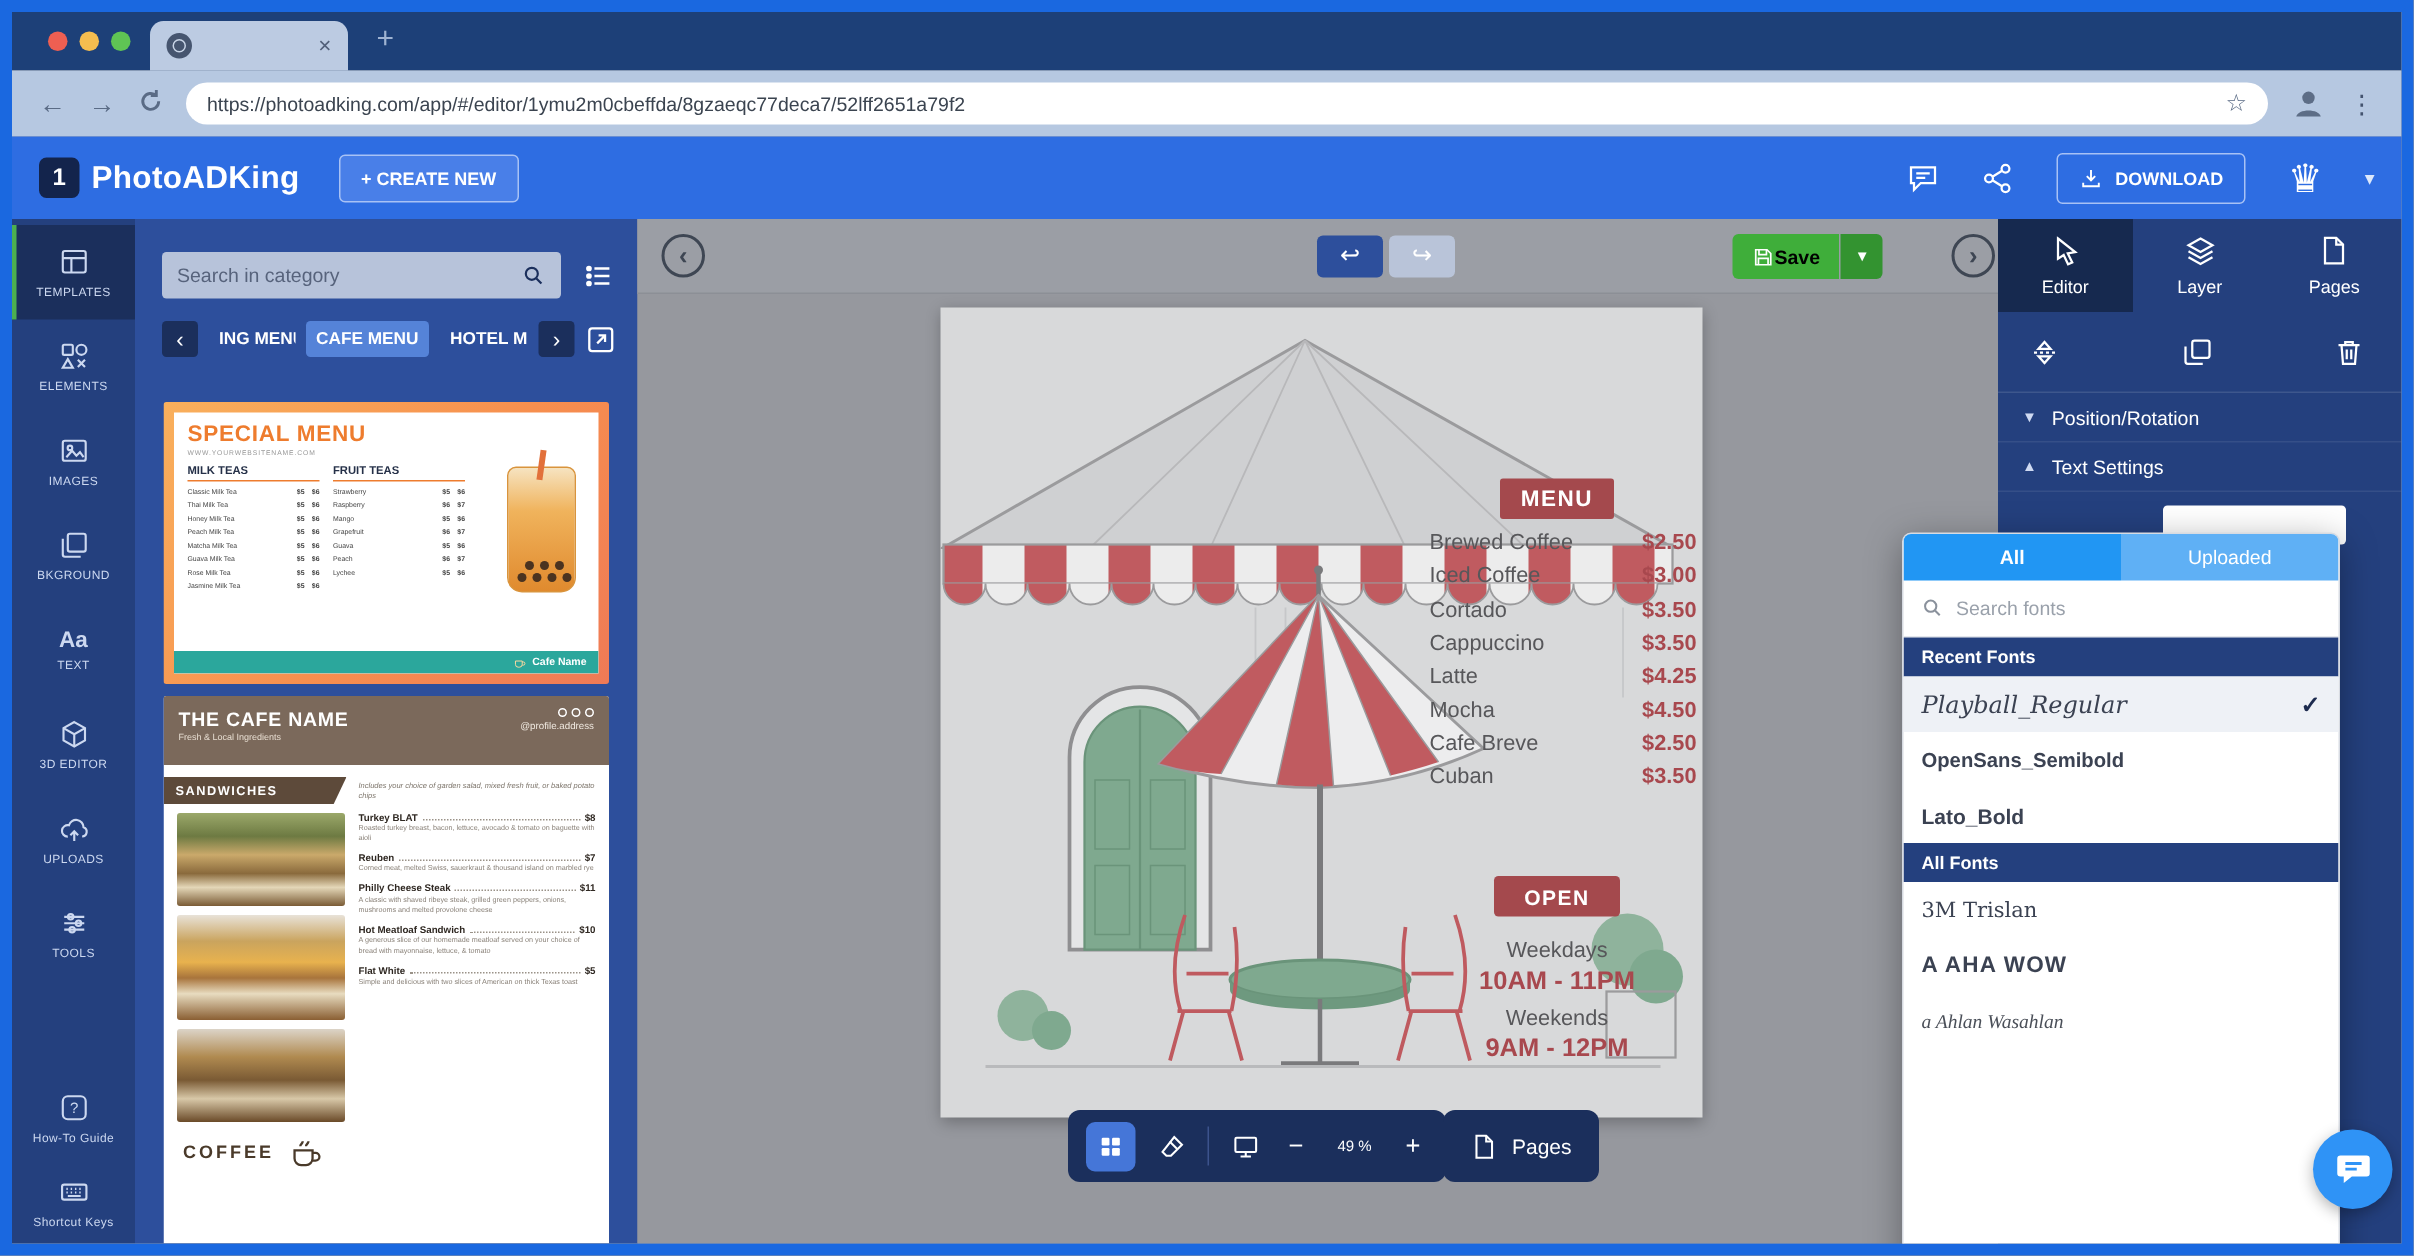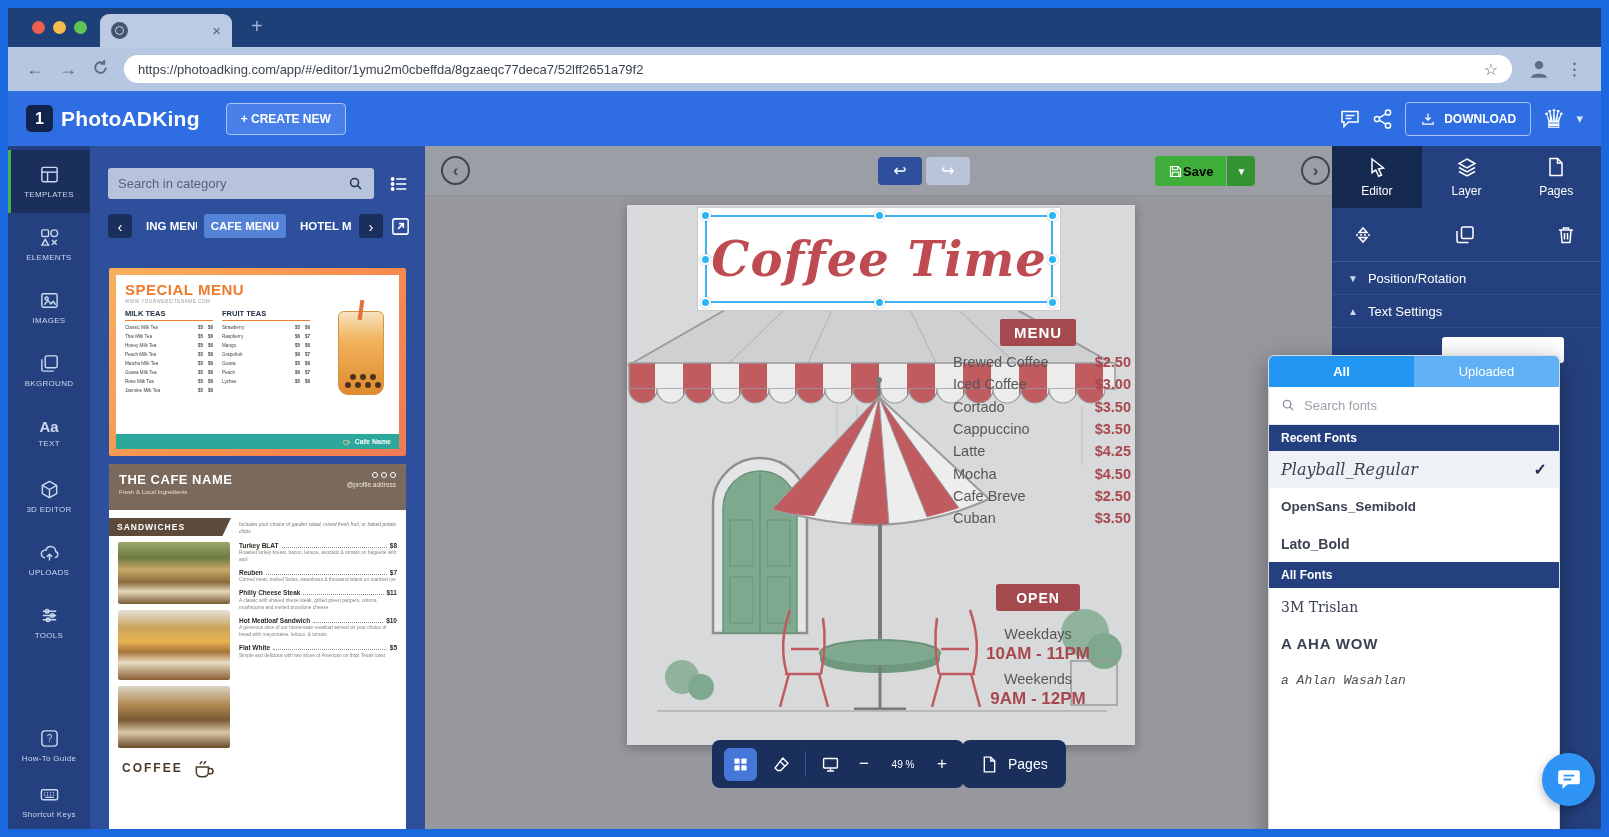--- a/index.html
+++ b/index.html
@@ -26,21 +26,21 @@
 .avatar{width:24px;height:24px;cursor:pointer}
 .avatar svg{width:24px;height:24px}
 .dots{color:#43536e;font-size:17px;cursor:pointer}
 
 
 .app-header{position:absolute;left:0;top:83px;right:0;height:55px;background:#2e6de2;display:flex;align-items:center;padding:0 18px}
 .brand{display:flex;align-items:center;gap:8px;cursor:pointer}
 .brand-ic{width:27px;height:27px;background:#13244c;color:#fff;border-radius:5px;display:flex;align-items:center;justify-content:center;font-weight:bold;font-size:16px}
 .brand-txt{color:#fff;font-size:21px;font-weight:bold;letter-spacing:.2px}
 .create-new{margin-left:26px;background:#497fe8;border:1px solid #a8c2f5;color:#fff;font-size:12px;font-weight:bold;padding:8px 14px;border-radius:4px;font-family:inherit;cursor:pointer}
-.hdr-right{margin-left:auto;display:flex;align-items:center;gap:11px}
+.hdr-right{margin-left:auto;display:flex;align-items:center;gap:28px}
 .hic{cursor:pointer;display:flex}
 .hic svg{width:22px;height:22px;stroke:#fff;fill:none;stroke-width:1.5}
 .download-btn{display:flex;align-items:center;gap:8px;background:transparent;border:1px solid #a8c2f5;border-radius:4px;color:#fff;font-size:12px;font-weight:bold;padding:8px 14px;font-family:inherit;cursor:pointer}
 .download-btn svg{width:16px;height:16px;stroke:#fff;fill:none;stroke-width:1.6}
 .queen{color:#fff;font-size:26px;cursor:pointer;line-height:1}
 .hdr-caret{color:#dce8fb;font-size:13px;cursor:pointer}
 
 
 .icon-sidebar{position:absolute;left:0;top:138px;bottom:0;width:82px;background:#24407e;display:flex;flex-direction:column;padding-top:4px}
 .sb-item{height:63px;display:flex;flex-direction:column;align-items:center;justify-content:center;gap:5px;color:#ccd8f0;cursor:pointer;position:relative}
@@ -182,21 +182,21 @@
 .fp-search input{border:none;outline:none;font-size:13px;color:#3b4252;flex:1;font-family:inherit}
 .fp-search input::placeholder{color:#9aa1ab}
 .fp-header{height:26px;background:#24407e;color:#fff;font-size:12px;font-weight:bold;display:flex;align-items:center;padding:0 12px}
 .fp-row{height:37px;display:flex;align-items:center;justify-content:space-between;padding:0 12px;color:#3b4252;cursor:pointer}
 .fp-row.selected{background:#eef1f6}
 .f-script{font-family:"DejaVu Serif",serif;font-style:italic;font-size:16px}
 .f-semibold{font-weight:bold;font-size:13.5px}
 .f-bold{font-weight:bold;font-size:14px}
 .f-display{font-weight:bold;font-size:15px;letter-spacing:.8px}
 .f-serif{font-family:"DejaVu Serif",serif;font-size:14px}
-.f-thinscript{font-family:Liberation Mono, monospace;font-style:italic;font-size:13px;color:#4a4f58}
+.f-thinscript{font-family:Liberation Serif, serif;font-style:italic;font-size:13px;color:#4a4f58}
 .fp-check{color:#1d2b4f;font-size:16px;font-weight:bold}
 .fp-upload{position:absolute;left:0;right:15px;bottom:0;height:27px;background:#17233f;color:#fff;font-size:13px;display:flex;align-items:center;justify-content:center;cursor:pointer}
 
 
 .chat-bubble{position:absolute;left:1534px;top:745px;width:53px;height:53px;border-radius:50%;background:#2f93f6;display:flex;align-items:center;justify-content:center;z-index:60;box-shadow:0 3px 10px rgba(0,0,0,.3);cursor:pointer}
 .chat-bubble svg{width:26px;height:26px}
 </style>
 </head>
 <body>
 
@@ -612,32 +612,20 @@
         <path d="M163 405q-12 34-3 64M158 469h36M194 469q6-30 2-56M162 469l-9 33M192 469l9 33M164 444h28" stroke="#bf5a5f" stroke-width="2.5" fill="none"></path>
         <path d="M343 405q12 34 3 64M348 469h-36M312 469q-6-30-2-56M344 469l9 33M314 469l-9 33M314 444h28" stroke="#bf5a5f" stroke-width="2.5" fill="none"></path>
         <line x1="30" y1="506" x2="480" y2="506" stroke="#b9babc" stroke-width="2"></line>
         <circle cx="55" cy="472" r="17" fill="#8fb39c"></circle>
         <circle cx="74" cy="482" r="13" fill="#7fa98f"></circle>
         <circle cx="458" cy="428" r="24" fill="#8fb39c"></circle>
         <circle cx="477" cy="446" r="18" fill="#7fa98f"></circle>
         <rect x="444" y="456" width="46" height="44" fill="none" stroke="#9b9b9d" stroke-width="1.5"></rect>
       </svg>
 
-      <div class="sel-box">
-        <div class="sel-border"></div>
-        <div class="design-heading">Coffee Time</div>
-        <span class="h tl"></span>
-        <span class="h tm"></span>
-        <span class="h tr"></span>
-        <span class="h ml"></span>
-        <span class="h mr"></span>
-        <span class="h bl"></span>
-        <span class="h bm"></span>
-        <span class="h br"></span>
-      </div>
 
       <div class="menu-badge">MENU</div>
       <div class="price-list">
           <div class="price-row">
             <span class="pname">Brewed Coffee</span>
             <span class="pprice">$2.50</span>
           </div>
           <div class="price-row">
             <span class="pname">Iced Coffee</span>
             <span class="pprice">$3.00</span>

